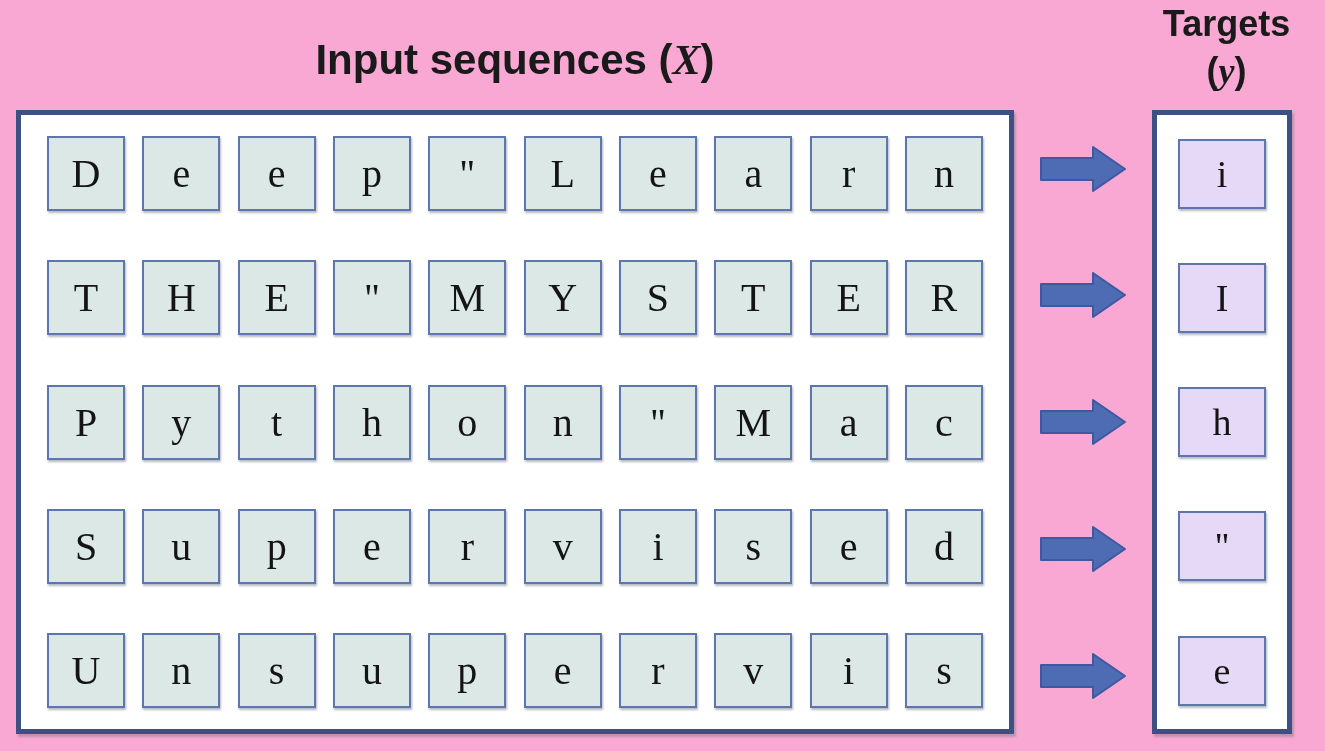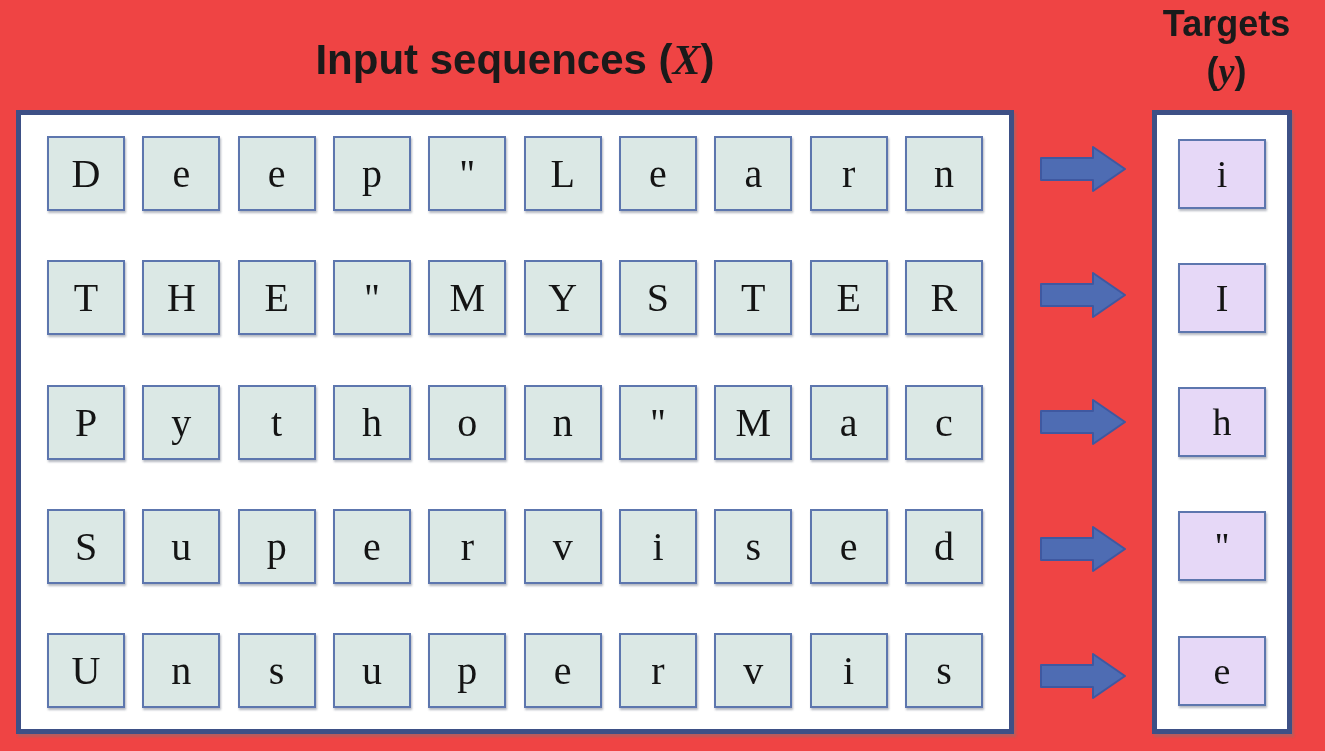--- a/index.html
+++ b/index.html
@@ -5,21 +5,21 @@
   html, body {
     margin: 0;
     padding: 0;
     background: #ffffff;
     font-family: "Liberation Sans", sans-serif;
   }
   #canvas {
     position: relative;
     width: 1325px;
     height: 751px;
-    background: #ef4444;
+    background: #f9a8d4;
     overflow: hidden;
   }
 
   
   .input-title {
     position: absolute;
     left: 16px;
     top: 36px;
     width: 998px;
     text-align: center;

